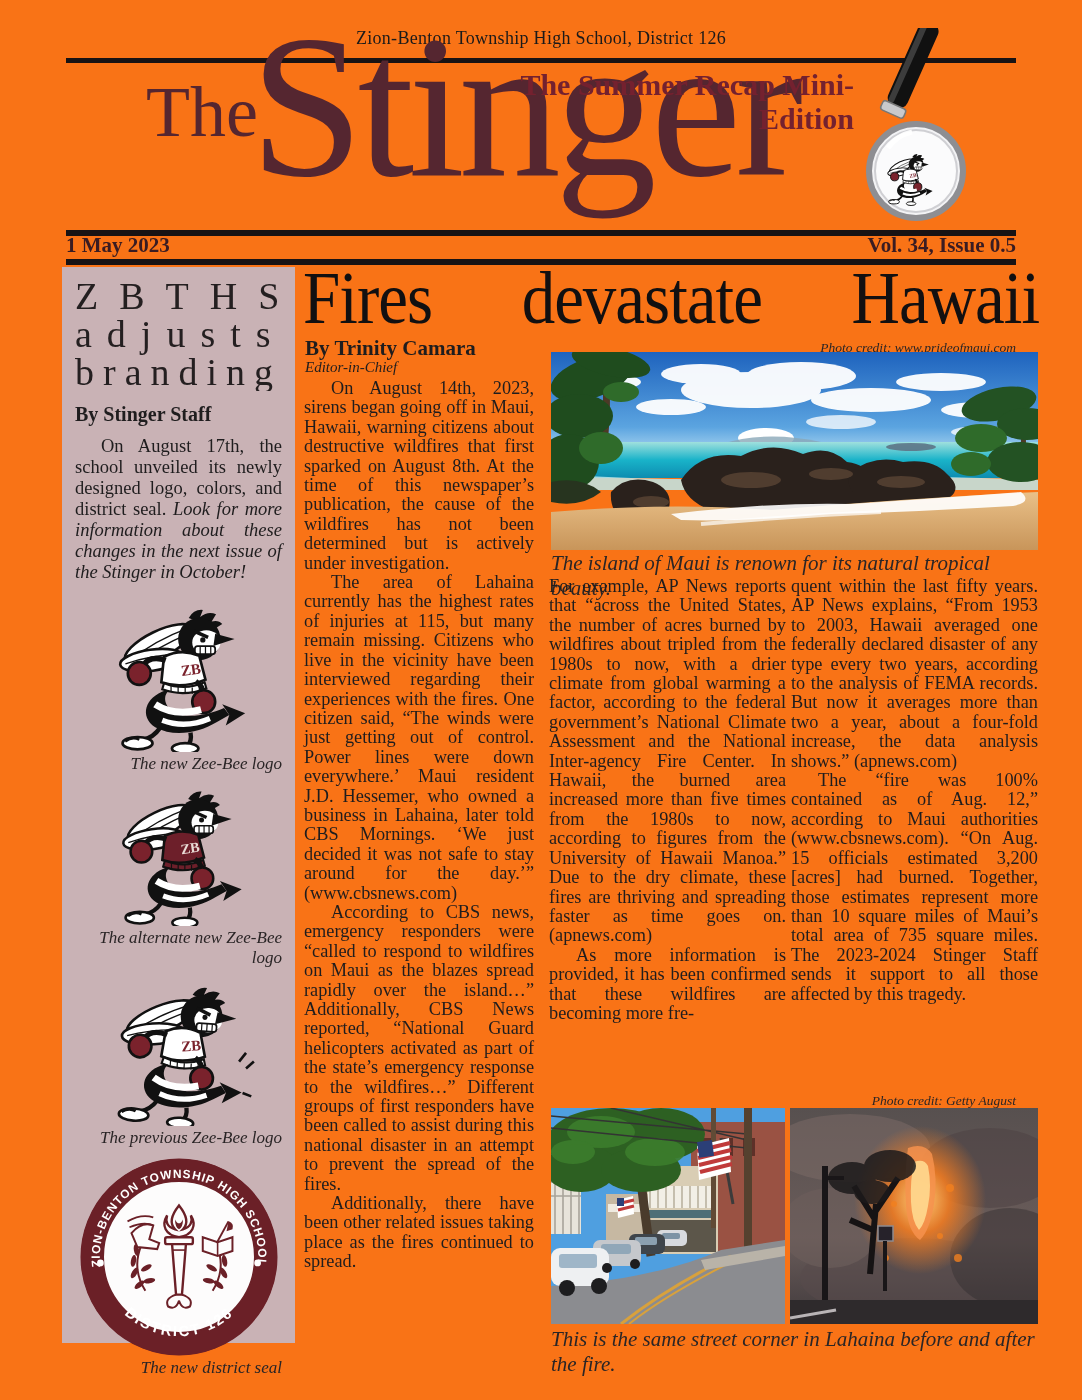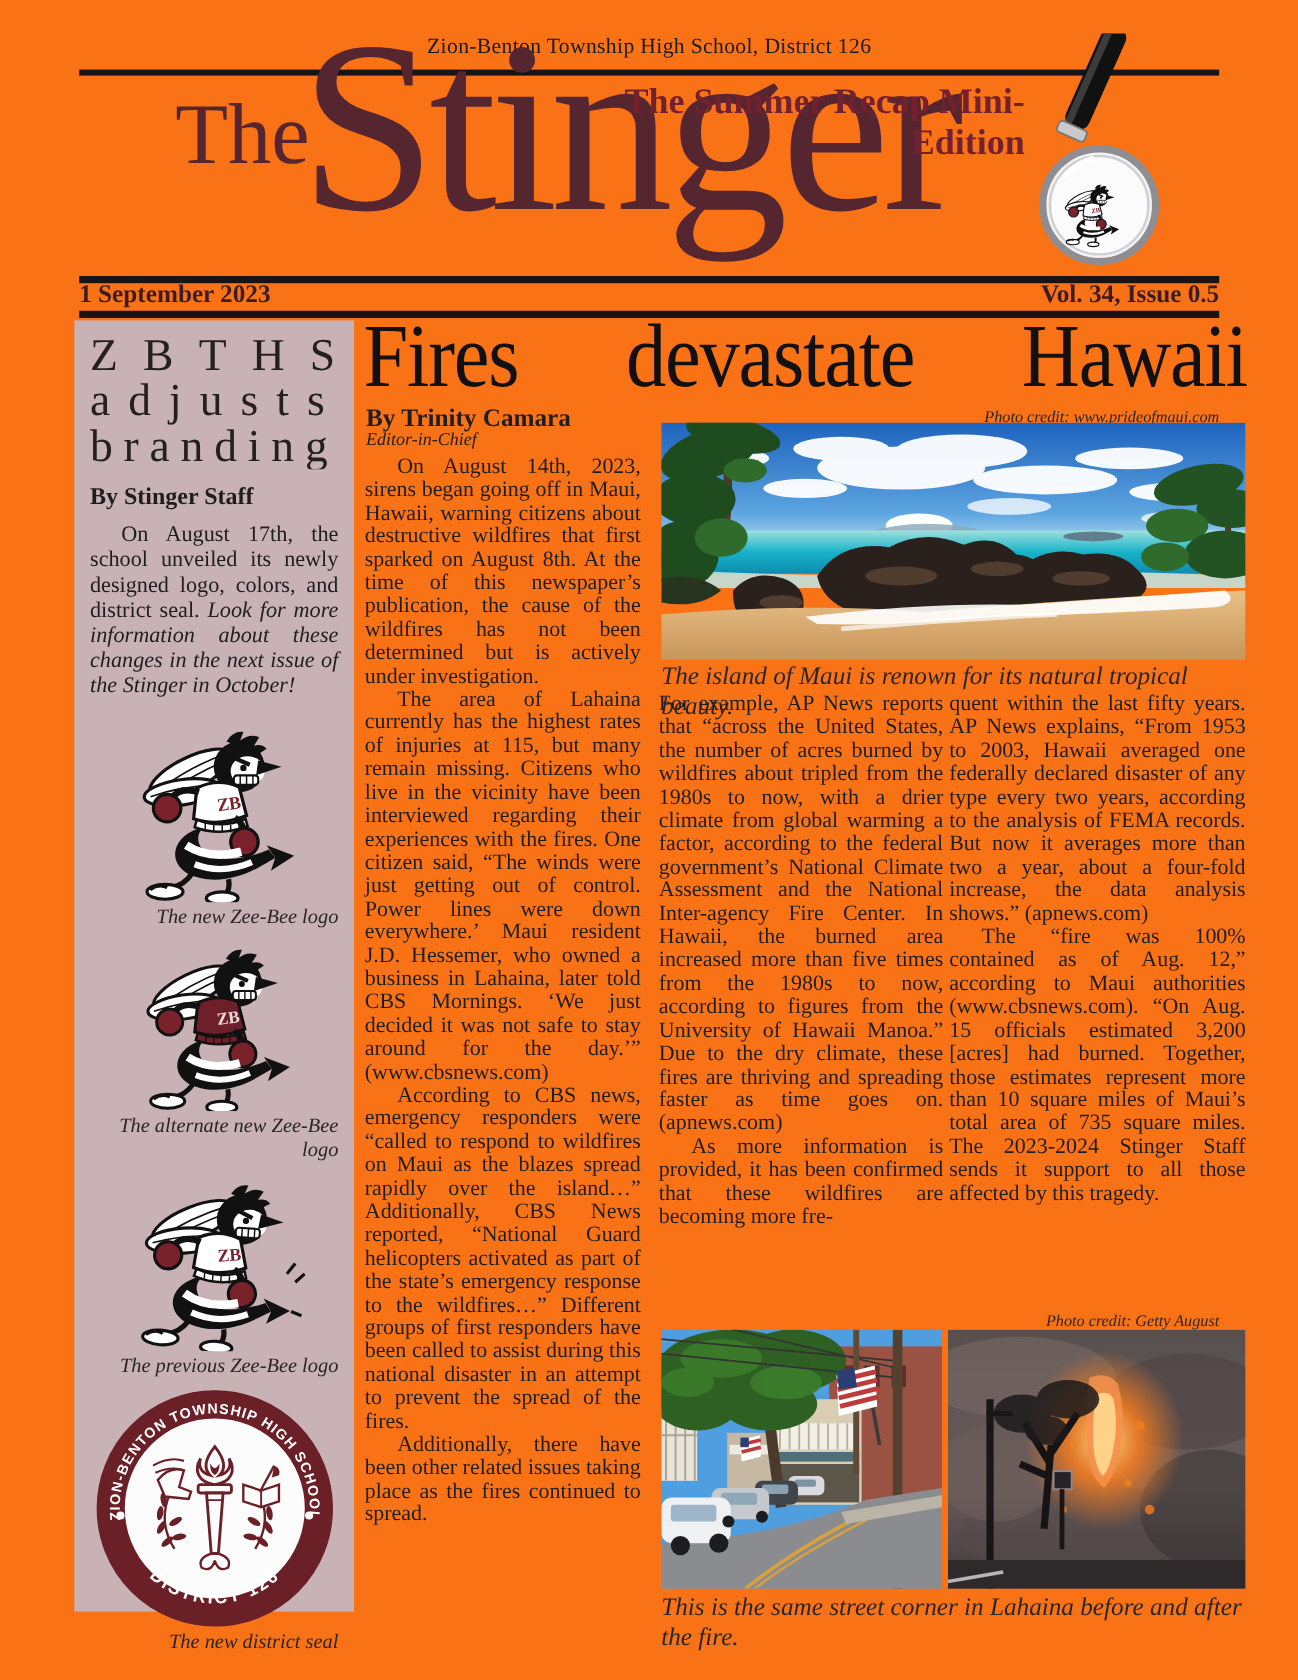--- a/index.html
+++ b/index.html
@@ -133,21 +133,21 @@
       </g>
       <circle cx="62" cy="143" r="47" fill="#f3f3f5" stroke="#8e8e92" stroke-width="6"></circle>
       <circle cx="62" cy="143" r="41" fill="#fbfbfc" stroke="#cfcfd3" stroke-width="2"></circle>
       <path d="M34,120 a40,40 0 0 1 24,-16" stroke="#ffffff" stroke-width="5" fill="none" opacity="0.9"></path>
       <use href="#beeSym" x="0" y="0" transform="translate(28,108) scale(0.42)" style="--shirt:#ffffff;--glove:#7a222c;--jersey:#7a222c"></use>
     </svg>
   </div>
 
   <div class="rule rule2"></div>
   <div class="dateline">
-    <span class="date">1 September 2023</span>
+    <span class="date">1 May 2023</span>
     <span class="volume">Vol. 34, Issue 0.5</span>
   </div>
   <div class="rule rule3"></div>
 
   <div class="sidebar">
     <div class="sb-inner">
       <div class="sb-head">
         <div class="sb-l1">ZBTHS</div>
         <div class="sb-l2">adjusts</div>
         <div class="sb-l3">branding</div>

